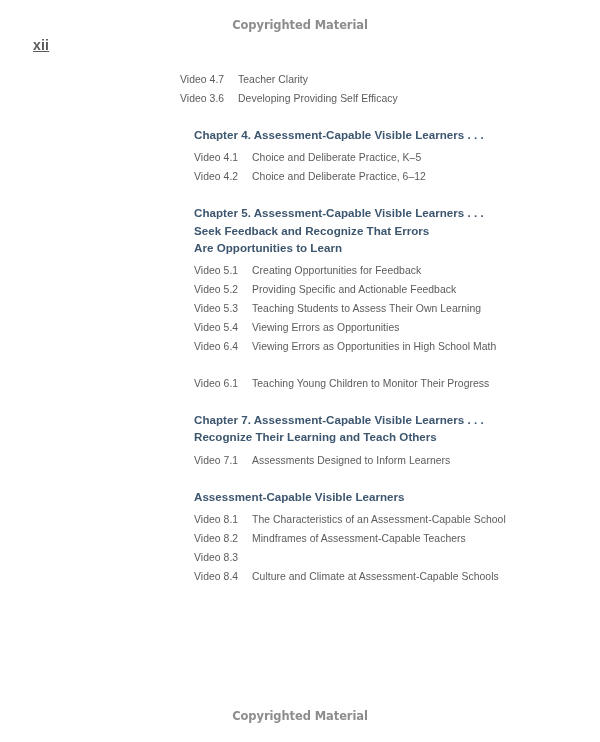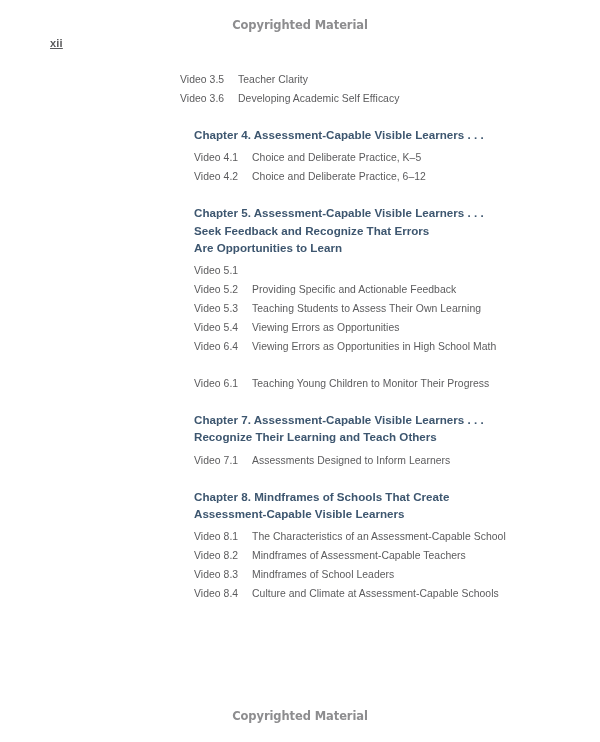--- a/index.html
+++ b/index.html
@@ -49,22 +49,22 @@
     font-weight: bold;
     color: #8d8d8f;
     letter-spacing: -0.1px;
     transform: scaleX(0.92);
   }
 
   
   .folio {
     position: absolute;
     top: 37px;
-    left: 50px;
-    font-size: 11px;
+    left: 33px;
+    font-size: 14px;
     font-weight: bold;
     color: #5a5a5c;
     letter-spacing: 0.2px;
     text-decoration: underline;
   }
 
   .running-head {
     position: absolute;
     top: 38px;
     left: 180px;
@@ -133,26 +133,26 @@
 
   <div class="watermark-top">Copyrighted Material</div>
 
   <div class="folio">xii</div>
 
 
   <div class="content">
 
     <ul class="video-list lead-list">
         <li class="video-row">
-          <span class="video-label">Video 3.5</span>
+          <span class="video-label">Video 4.7</span>
           <span class="video-title">Teacher Clarity</span>
         </li>
         <li class="video-row">
           <span class="video-label">Video 3.6</span>
-          <span class="video-title">Developing Academic Self Efficacy</span>
+          <span class="video-title">Developing Providing Self Efficacy</span>
         </li>
       </ul>
 
     <div>
         <div class="chapter-block spaced">
           <div>
             <div class="chapter-heading">Chapter 4. Assessment-Capable Visible Learners . . .</div>
           </div>
           <ul class="video-list">
             <li class="video-row">
@@ -167,20 +167,21 @@
         </div>
         <div class="chapter-block spaced">
           <div>
             <div class="chapter-heading">Chapter 5. Assessment-Capable Visible Learners . . .</div>
             <div class="chapter-heading">Seek Feedback and Recognize That Errors</div>
             <div class="chapter-heading">Are Opportunities to Learn</div>
           </div>
           <ul class="video-list">
             <li class="video-row">
               <span class="video-label">Video 5.1</span>
+              <span class="video-title">Creating Opportunities for Feedback</span>
             </li>
             <li class="video-row">
               <span class="video-label">Video 5.2</span>
               <span class="video-title">Providing Specific and Actionable Feedback</span>
             </li>
             <li class="video-row">
               <span class="video-label">Video 5.3</span>
               <span class="video-title">Teaching Students to Assess Their Own Learning</span>
             </li>
             <li class="video-row">
@@ -208,35 +209,33 @@
           </div>
           <ul class="video-list">
             <li class="video-row">
               <span class="video-label">Video 7.1</span>
               <span class="video-title">Assessments Designed to Inform Learners</span>
             </li>
           </ul>
         </div>
         <div class="chapter-block spaced">
           <div>
-            <div class="chapter-heading">Chapter 8. Mindframes of Schools That Create</div>
             <div class="chapter-heading">Assessment-Capable Visible Learners</div>
           </div>
           <ul class="video-list">
             <li class="video-row">
               <span class="video-label">Video 8.1</span>
               <span class="video-title">The Characteristics of an Assessment-Capable School</span>
             </li>
             <li class="video-row">
               <span class="video-label">Video 8.2</span>
               <span class="video-title">Mindframes of Assessment-Capable Teachers</span>
             </li>
             <li class="video-row">
               <span class="video-label">Video 8.3</span>
-              <span class="video-title">Mindframes of School Leaders</span>
             </li>
             <li class="video-row">
               <span class="video-label">Video 8.4</span>
               <span class="video-title">Culture and Climate at Assessment-Capable Schools</span>
             </li>
           </ul>
         </div>
       </div>
 
   </div>

